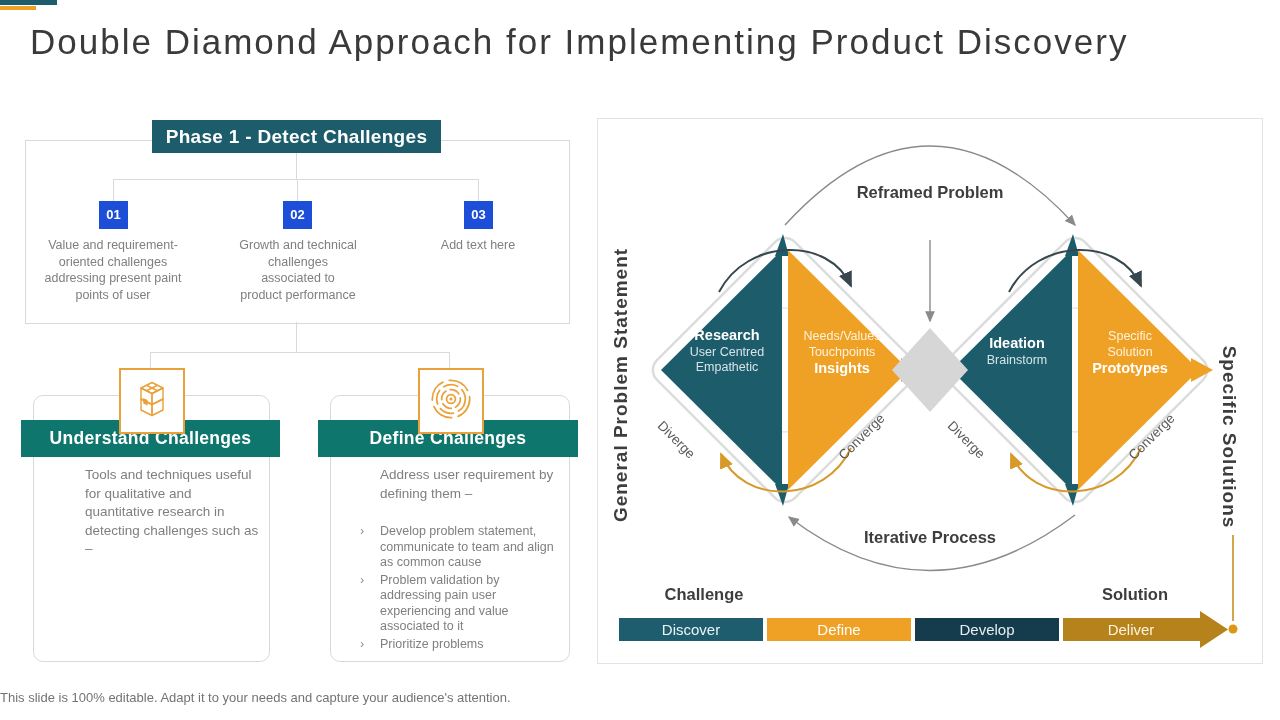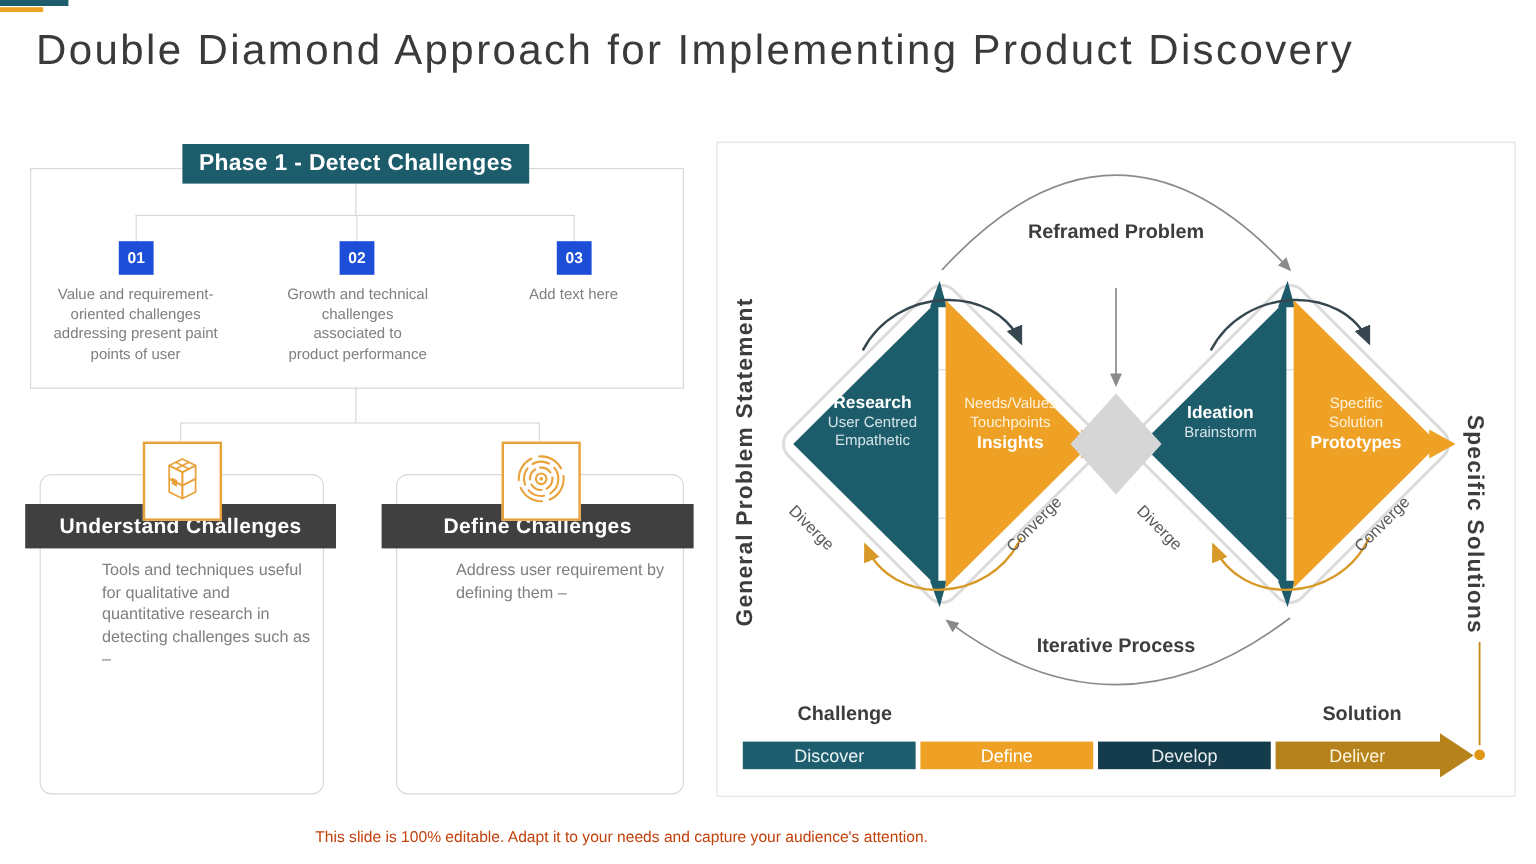--- a/index.html
+++ b/index.html
@@ -17,30 +17,30 @@
   .phase-header{left:152px;top:120px;width:289px;height:33px;background:#1d5c6b;color:#fff;
     font-weight:bold;font-size:19px;line-height:33px;text-align:center;letter-spacing:.3px;z-index:3;}
   .line{background:#d9d9d9;}
   .numbox{width:29px;height:28px;background:#1d4ed8;color:#fff;font-weight:bold;font-size:13px;
     line-height:28px;text-align:center;}
   .numtext{width:160px;text-align:center;font-size:12.5px;line-height:16.5px;color:#7f7f7f;white-space:pre-line;}
   
   .card{background:#fff;border:1px solid #d9d9d9;border-radius:10px;}
   .iconbox{width:62px;height:62px;background:#fff;border:2px solid #e9a23b;z-index:4;
     display:flex;align-items:center;justify-content:center;}
-  .band{height:37px;background:#404040;color:#fff;font-weight:bold;font-size:17.5px;line-height:37px;
+  .band{height:37px;background:#0f766e;color:#fff;font-weight:bold;font-size:17.5px;line-height:37px;
     text-align:center;letter-spacing:.3px;z-index:3;}
   .intro{font-size:13.5px;line-height:18.5px;color:#7f7f7f;}
   ul.blts{list-style:none;margin:0;padding:0;font-size:12.5px;color:#7f7f7f;}
   ul.blts li{position:relative;padding-left:22px;margin:0 0 2px 0;line-height:15px;}
   ul.blts li::before{content:"\203A";position:absolute;left:2px;top:0;color:#8a8a8a;}
   
   .panel{left:597px;top:118px;width:664px;height:544px;border:1px solid #e3e3e3;}
   .panel-svg{left:597px;top:118px;width:664px;height:544px;}
-  .footer{left:0;top:690px;width:1036px;text-align:center;font-size:13px;color:#c2410c;}
+  .footer{left:0;top:690px;width:1036px;text-align:left;font-size:13px;color:#737373;}
   svg text{font-family:"Liberation Sans",sans-serif;}
 </style>
 </head>
 <body>
 
 <div class="slide">
 
   <div class="abs bar-teal"></div>
   <div class="abs bar-orange"></div>
 
@@ -99,20 +99,25 @@
         <circle cx="20" cy="20" r="4"></circle>
         <circle cx="20" cy="20" r="8.5" stroke-dasharray="9 4"></circle>
         <circle cx="20" cy="20" r="13" stroke-dasharray="13 5"></circle>
         <circle cx="20" cy="20" r="17" stroke-dasharray="20 6"></circle>
         <circle cx="20" cy="20" r="1.4" fill="#e9a23b" stroke="none"></circle>
       </svg>
     </span>
   </div>
   <div class="abs band" style="left:318px;top:420px;width:260px;">Define Challenges</div>
   <div class="abs intro" style="left:380px;top:466px;width:175px;">Address user requirement by defining them –</div>
+  <ul class="abs blts" style="left:358px;top:524px;width:202px;">
+    <li style="line-height:15.5px;">Develop problem statement, communicate to team and align as common cause</li>
+    <li style="line-height:15.5px;">Problem validation by addressing pain user experiencing and value associated to it</li>
+    <li style="line-height:15.5px;">Prioritize problems</li>
+  </ul>
 
   <div class="abs panel"></div>
   <svg class="abs panel-svg" width="664" height="544" viewBox="0 0 664 544">
     <defs>
       <marker id="mGray" orient="auto" markerWidth="9" markerHeight="9" refX="7" refY="3.5">
         <path d="M0,0 L8,3.5 L0,7 Z" fill="#8a8a8a"></path>
       </marker>
       <marker id="mDark" orient="auto" markerWidth="9" markerHeight="9" refX="7" refY="3.5">
         <path d="M0,0 L8,3.5 L0,7 Z" fill="#37474f"></path>
       </marker>

